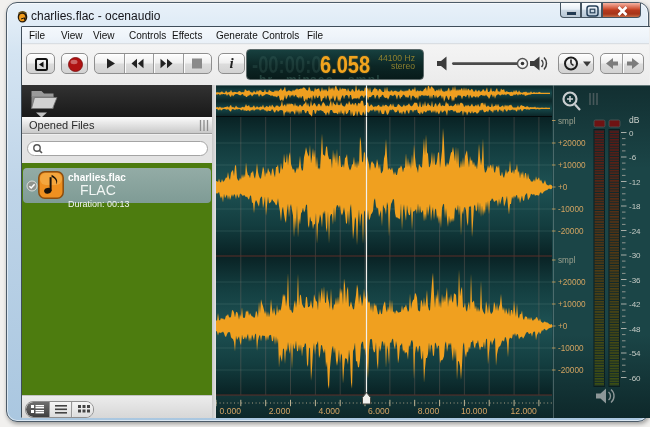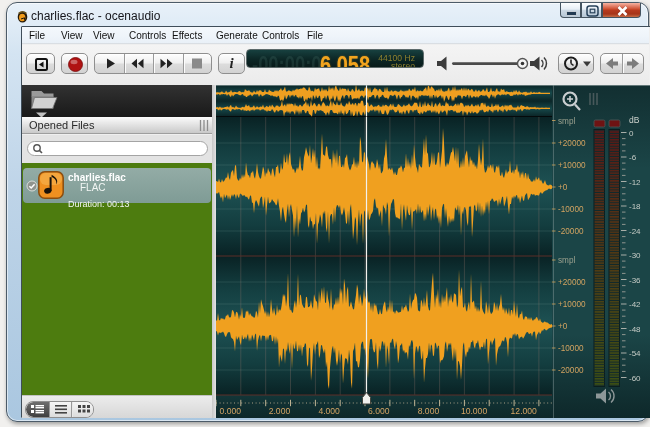--- a/index.html
+++ b/index.html
@@ -23,21 +23,21 @@
   background:linear-gradient(180deg,#f4f8fc 0%,#eef4fa 60%,#e9f0f7 100%); border-bottom:1px solid #d9dee3; }
 .mitem { position:absolute; top:3px; font-size:10px; color:#111; }
 
 #toolbar { position:absolute; left:0; top:18px; width:627px; height:40px;
   background:linear-gradient(180deg,#f4f4f4,#ebebeb); }
 .tbtn { position:absolute; top:8px; height:21px; border:1px solid #8f8f8f; border-radius:5px;
   background:linear-gradient(180deg,#fefefe 0%,#f0f0f0 45%,#dcdcdc 55%,#d2d2d2 100%);
   box-shadow: inset 0 1px 0 #fff; }
 .tsep { position:absolute; top:0; bottom:0; width:1px; background:#9a9a9a; box-shadow:1px 0 0 #fcfcfc; }
 
-#display { position:absolute; left:224px; top:4px; width:178px; height:19px; border-radius:4px;
+#display { position:absolute; left:224px; top:4px; width:178px; height:31px; border-radius:4px;
   background:linear-gradient(180deg,#17403f 0%,#0c2625 55%,#081b1a 100%);
   border:1px solid #5d6a6a; overflow:hidden; }
 #dimdig { position:absolute; left:5px; top:1.5px; font-size:23px; font-weight:bold; transform:scaleX(0.8); transform-origin:0 0;
   color:rgba(88,136,126,0.20); font-family:"Liberation Sans", sans-serif; }
 #brightdig { position:absolute; left:73px; top:1.5px; font-size:23px; font-weight:bold; transform:scaleX(0.87); transform-origin:0 0;
   color:#f2a41e; text-shadow:0 0 2px rgba(242,164,30,0.5); }
 .dlab { position:absolute; top:22.5px; font-size:12px; font-weight:bold; color:rgba(95,150,135,0.33); letter-spacing:1.2px; }
 #hz { position:absolute; right:8px; top:5px; font-size:8.6px; color:#8d802f; text-align:right; line-height:7.5px; }
 
 #darkhead { position:absolute; left:0; top:58px; width:190px; height:32px;
@@ -45,21 +45,21 @@
 #ofbar { position:absolute; left:0; top:90px; width:190px; height:17px;
   background:linear-gradient(180deg,#fbfbfb,#c9c9c9); border-bottom:1px solid #9e9e9e; }
 #ofbar span { position:absolute; left:7px; top:2px; font-size:11px; color:#2a2a2a; }
 #searchzone { position:absolute; left:0; top:108px; width:190px; height:28px; background:#e3e3e3; }
 #searchbox { position:absolute; left:5px; top:5.5px; width:181px; height:15px; border-radius:8px;
   background:#fff; border:1px solid #a4a4a4; }
 #listzone { position:absolute; left:0; top:136px; width:190px; height:232px; background:#4d7c0f; }
 #fileitem { position:absolute; left:1px; top:4.5px; width:188px; height:35px; border-radius:4px;
   background:linear-gradient(180deg,#93aca6,#7f9b95); }
 #fi-name { position:absolute; left:45px; top:4px; font-size:10px; font-weight:bold; color:#fff; }
-#fi-flac { position:absolute; left:45px; top:14.5px; font-size:10px; color:#f2f6f4;padding-left:12px; }
+#fi-flac { position:absolute; left:45px; top:14.5px; font-size:14px; color:#f2f6f4;padding-left:12px; }
 #fi-dur  { position:absolute; left:45px; top:23.5px; font-size:9px; color:#f2f6f4;margin-top:8px; }
 #bottombar { position:absolute; left:0; top:368px; width:190px; height:23px;
   background:linear-gradient(180deg,#ececec,#d7d7d7); border-top:1px solid #c2c2c2; }
 #viewbtns { position:absolute; left:3px; top:5px; width:69px; height:17px; border:1px solid #8f8f8f;
   border-radius:8px; overflow:hidden; background:#e8e8e8; }
 .vseg { position:absolute; top:0; width:23px; height:15px; }
 
 #splitter { position:absolute; left:190px; top:58px; width:4px; height:333px;
   background:linear-gradient(90deg,#c8c8c8,#e2e2e2); }
 

